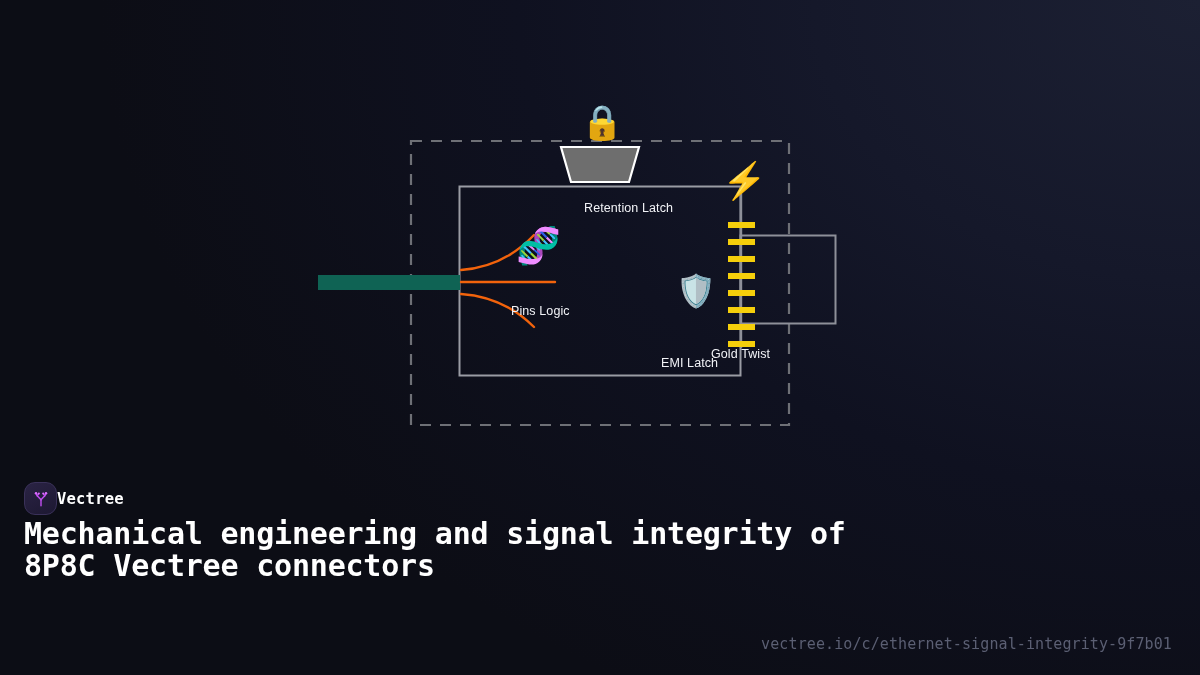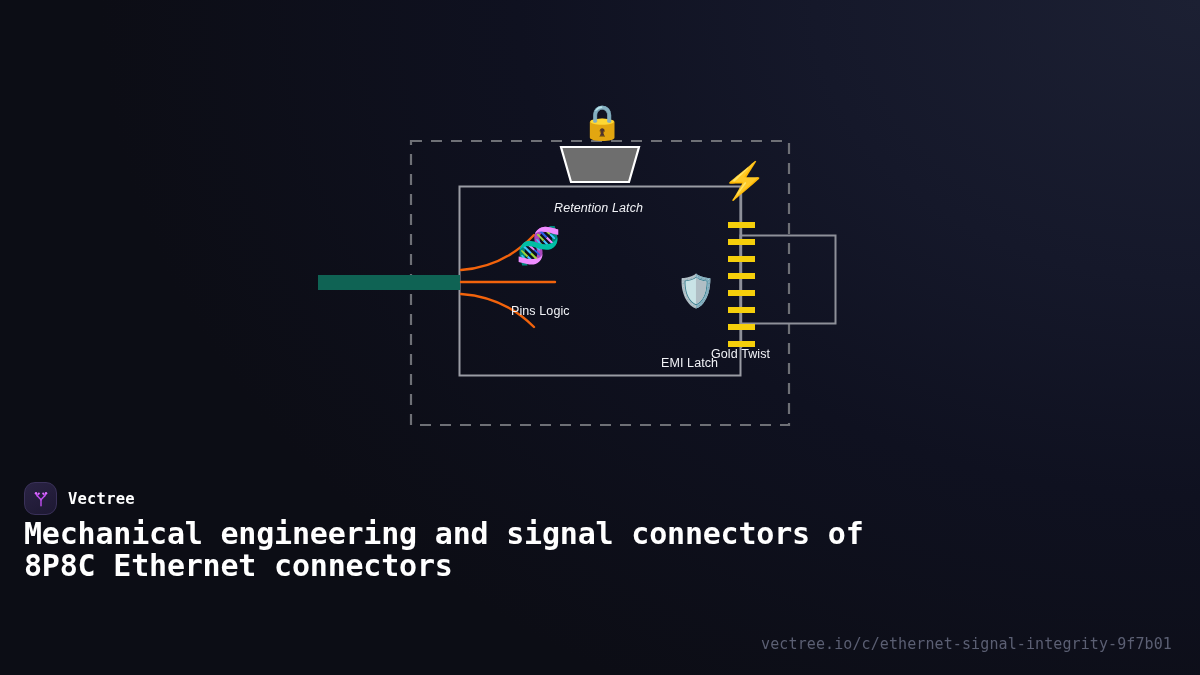--- a/index.html
+++ b/index.html
@@ -69,21 +69,20 @@
     height: 205px;
     padding: 0 24px;
   }
 
   #brand {
     position: absolute;
     left: 24px;
     top: 12px;
     display: flex;
     align-items: center;
-    gap: 11px;
   }
 
   #brand-mark {
     width: 33px;
     height: 33px;
     border-radius: 11px;
     background: linear-gradient(150deg, #2a2344 0%, #231d3a 55%, #1d1832 100%);
     border: 1px solid #3a3159;
     display: flex;
     align-items: center;
@@ -160,21 +159,21 @@
     </svg>
 
     <div class="emoji" style="left:581px; top:105px; width:38px; font-size:34px;">🔒</div>
 
     <div class="emoji" style="left:516px; top:228px; width:40px; font-size:36px;">🧬</div>
 
     <div class="emoji" style="left:676px; top:275px; width:36px; font-size:32px;">🛡️</div>
 
     <div class="emoji" style="left:722px; top:163px; width:40px; font-size:36px;">⚡</div>
 
-    <div class="dlabel" style="left:554px; top:201px;font-style:italic;">Retention Latch</div>
+    <div class="dlabel" style="left:584px; top:201px;">Retention Latch</div>
 
     <div class="dlabel" style="left:511px; top:304px;">Pins Logic</div>
 
     <div class="dlabel" style="left:661px; top:356px;">EMI Latch</div>
 
     <div class="dlabel" style="left:711px; top:347px;">Gold Twist</div>
   </div>
 
   <div id="footer">
 
@@ -194,18 +193,18 @@
             <circle cx="6" cy="5" r="1.5"></circle>
             <circle cx="9.4" cy="5.3" r="1.2"></circle>
             <circle cx="18" cy="5" r="1.5"></circle>
             <circle cx="14.6" cy="5.3" r="1.2"></circle>
           </g>
         </svg>
       </div>
       <div id="brand-name">Vectree</div>
     </div>
 
-    <h1 id="headline">Mechanical engineering and signal connectors of 8P8C Ethernet connectors</h1>
+    <h1 id="headline">Mechanical engineering and signal integrity of 8P8C Vectree connectors</h1>
 
     <div id="url">vectree.io/c/ethernet-signal-integrity-9f7b01</div>
   </div>
 
 </div>
 
 </body></html>

